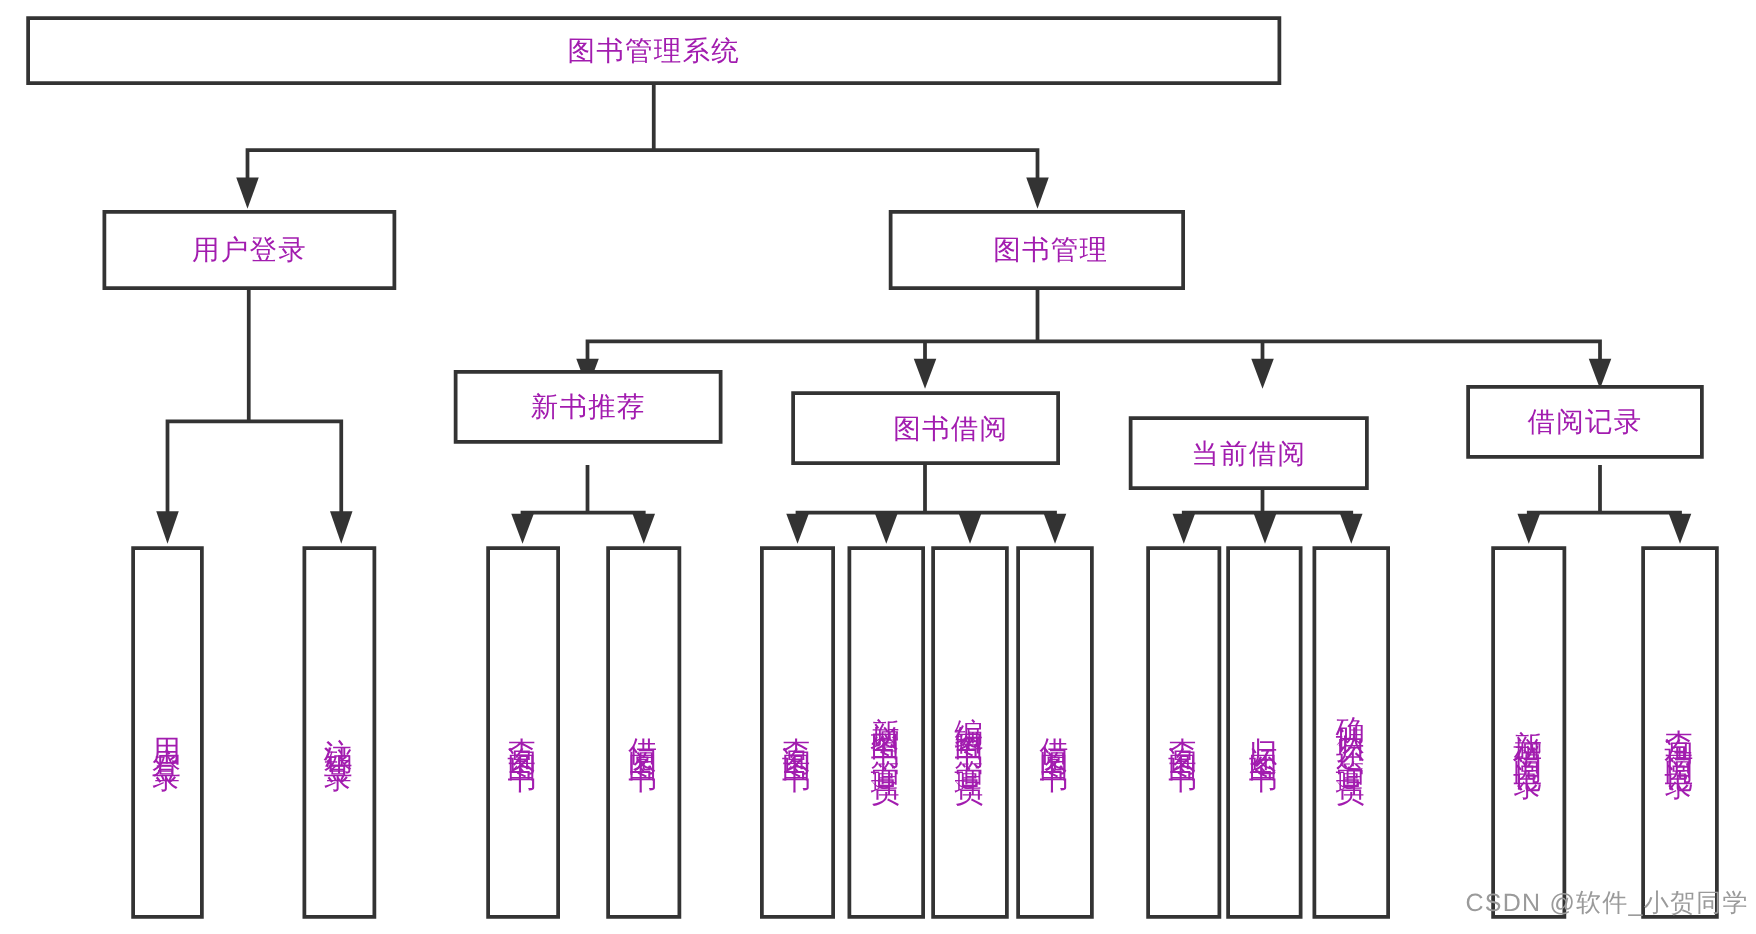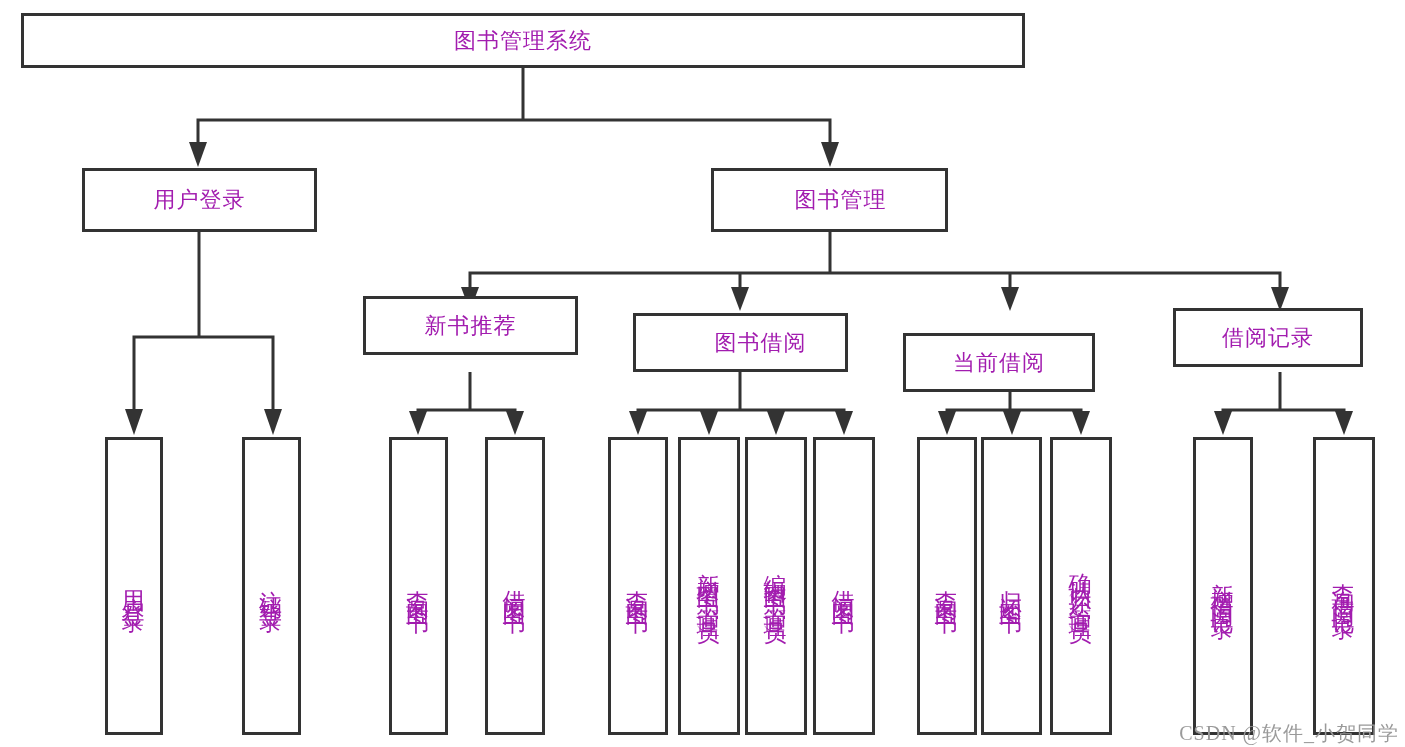--- a/index.html
+++ b/index.html
@@ -43,26 +43,25 @@
   .box-v .lbl {
     writing-mode: vertical-rl;
     text-orientation: mixed;
     font-size: 23px;
     letter-spacing: 7px;
     white-space: nowrap;
   }
   .watermark {
     position: absolute;
     right: 6px;
-    bottom: 0;
+    bottom: 11px;
     font-size: 20px;
     color: #9a9a9a;
     letter-spacing: 1px;
     z-index: 5;
-    font-family: Liberation Serif, serif;
   }
 </style>
 </head>
 <body>
 
 <div class="canvas">
 
   <svg class="connectors" viewBox="0 0 1405 747" xmlns="http://www.w3.org/2000/svg">
 
     <g stroke="#333333" stroke-width="3" fill="#333333">

